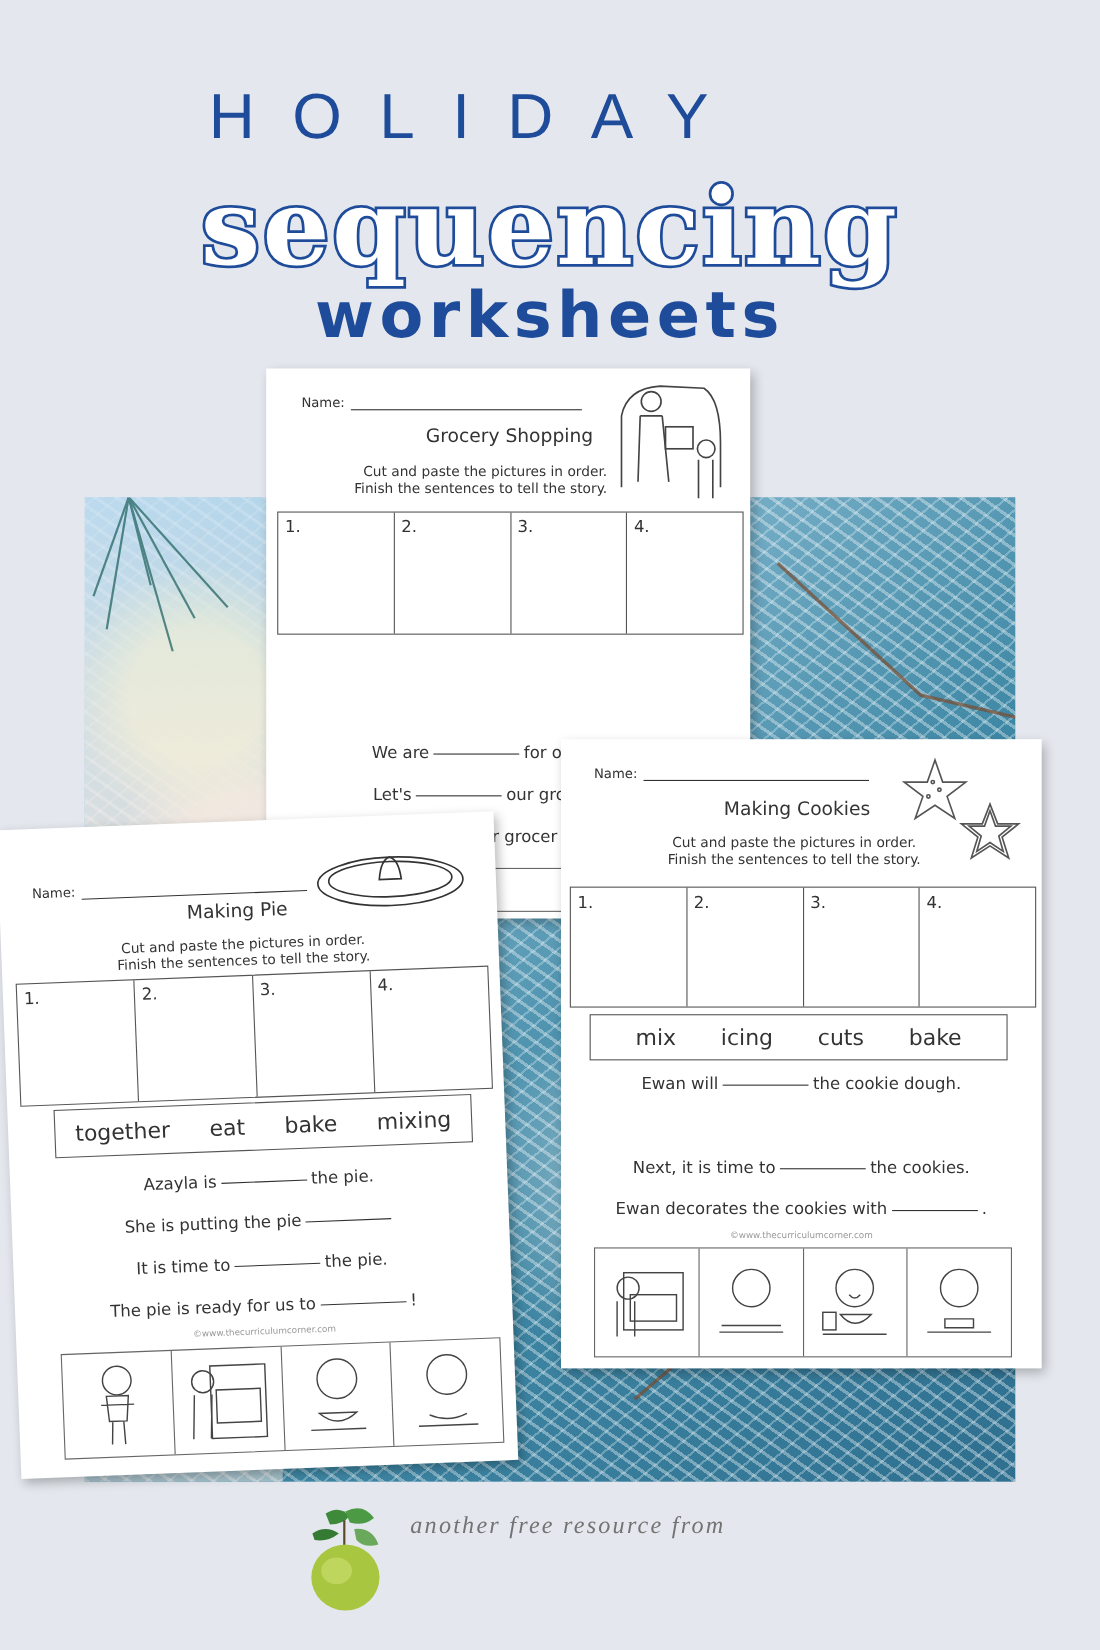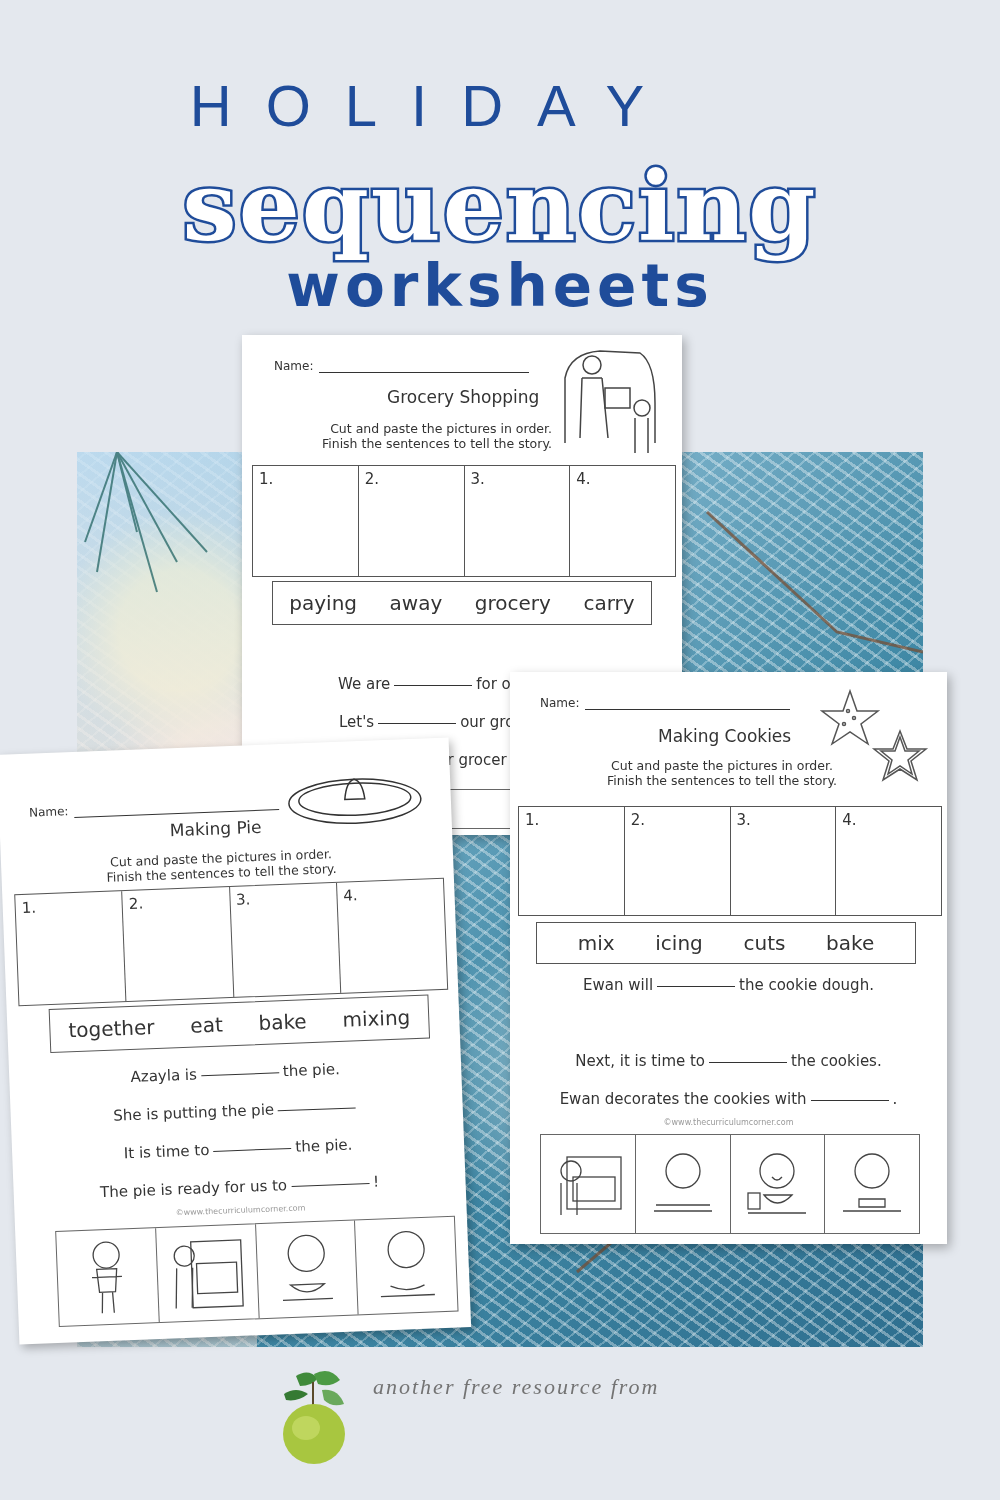--- a/index.html
+++ b/index.html
@@ -154,26 +154,20 @@
       <circle cx="82" cy="65" r="8"></circle>
         <path d="M75 75 L75 110 M88 75 L88 110"></path>
     </g>
   </svg>
   <div class="boxes" style="left:10px; top:130px; width:424px; height:112px;">
     <div class="box">1.</div>
     <div class="box">2.</div>
     <div class="box">3.</div>
     <div class="box">4.</div>
   </div>
-  <div class="wordbank" style="left:30px; top:246px; width:380px; height:44px;">
-    <span>paying</span>
-    <span>away</span>
-    <span>grocery</span>
-    <span>carry</span>
-  </div>
   <div class="sentence" style="left:96px; top:340px; text-align:left;">
     <span>We are</span><span class="blank"></span><span>for o</span>
   </div>
   <div class="sentence" style="left:84px; top:378px; text-align:left;margin-left:13px;">
     <span>Let's</span><span class="blank"></span><span>our gro</span>
   </div>
   <div class="sentence" style="left:196px; top:416px; text-align:left;">
     <span>ur grocer</span>
   </div>
   <div class="pics" style="left:200px; top:454px; width:230px; height:40px;">

